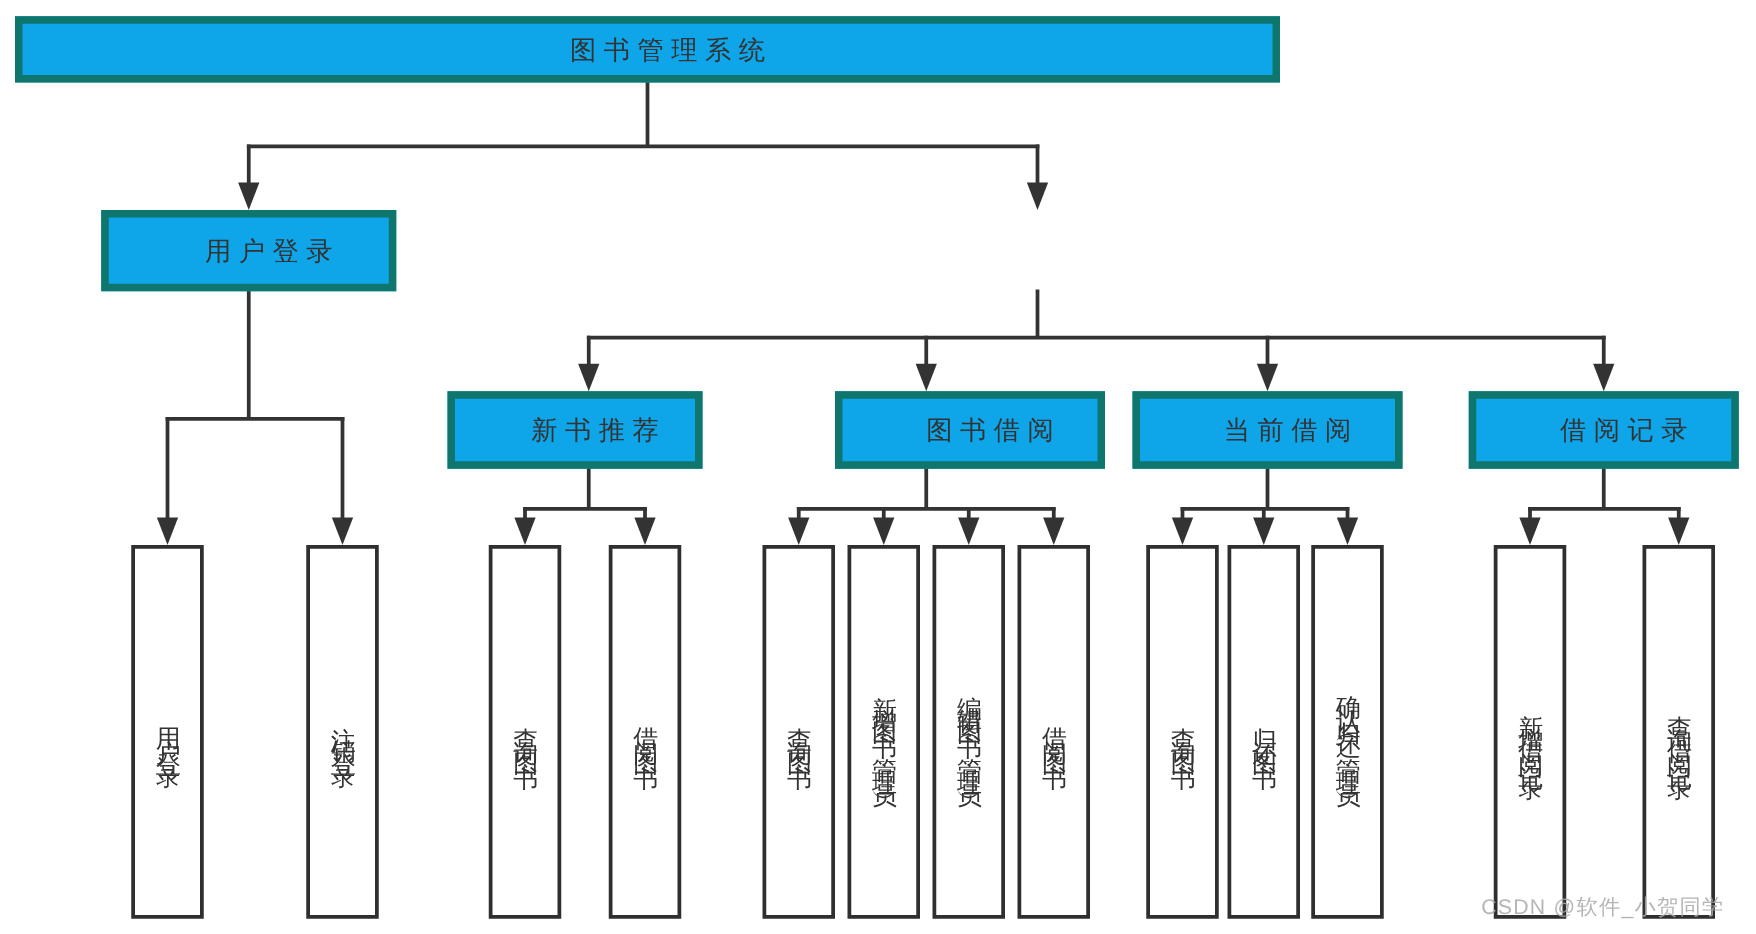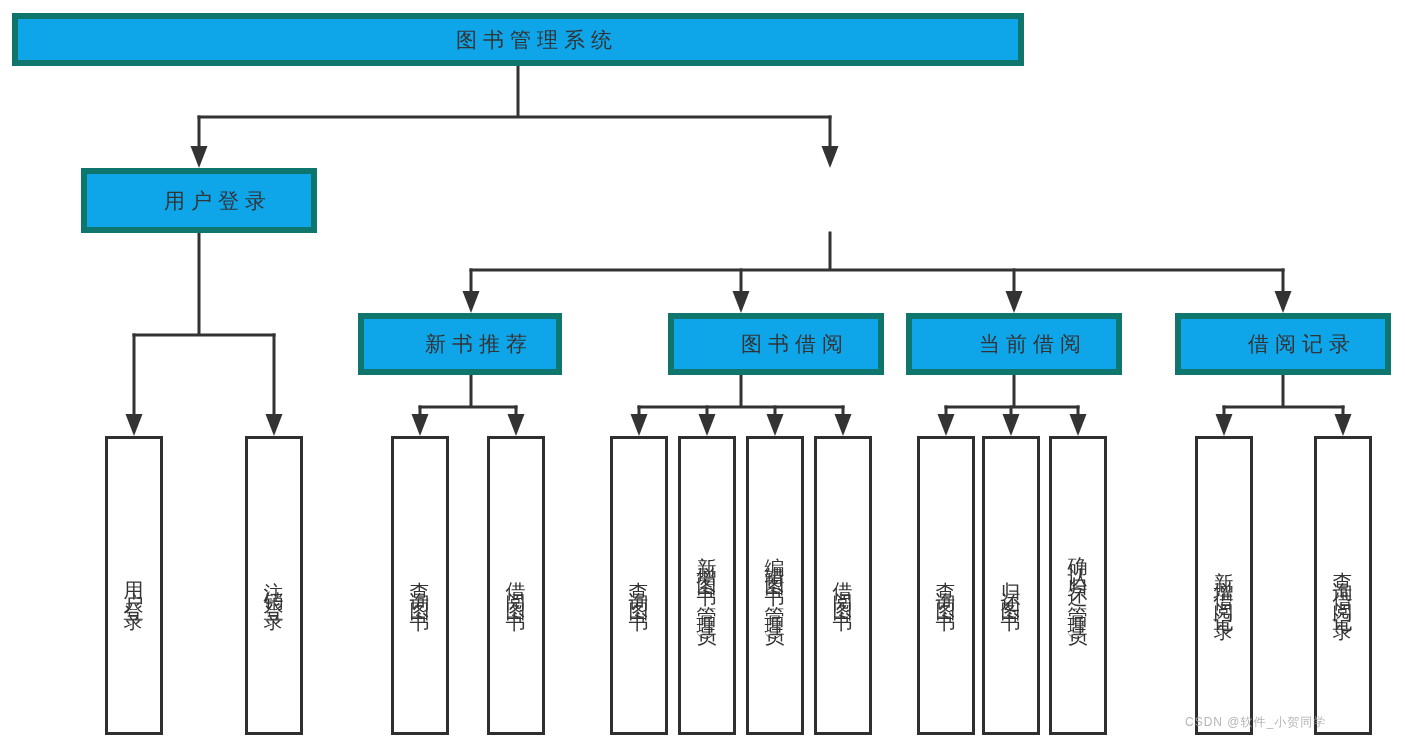--- a/index.html
+++ b/index.html
@@ -60,21 +60,21 @@
     font-size: 20px;
     letter-spacing: 10px;
     color: #333333;
     line-height: 1;
     white-space: nowrap;
   }
   .watermark {
     position: absolute;
     left: 1185px;
     top: 714px;
-    font-size: 12px;
+    font-size: 17px;
     letter-spacing: 1px;
     color: rgba(168, 168, 168, 0.85);
     z-index: 5;
     white-space: nowrap;
   }
 </style>
 </head>
 <body>
 
 <div class="canvas">

